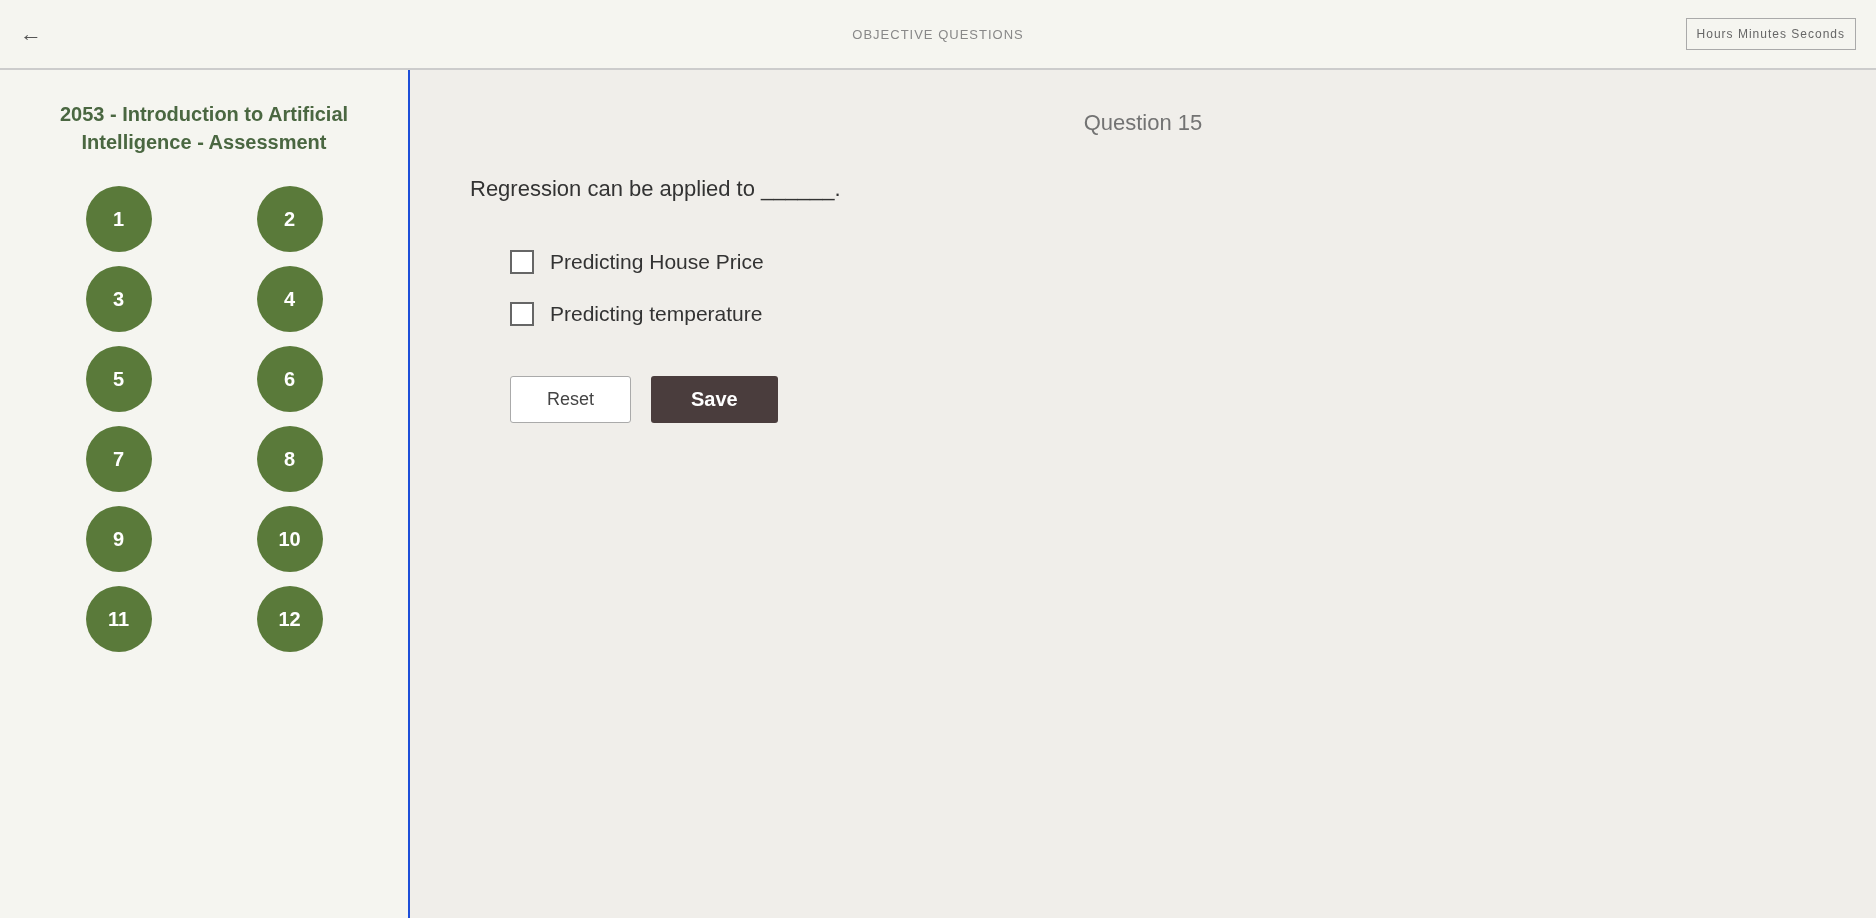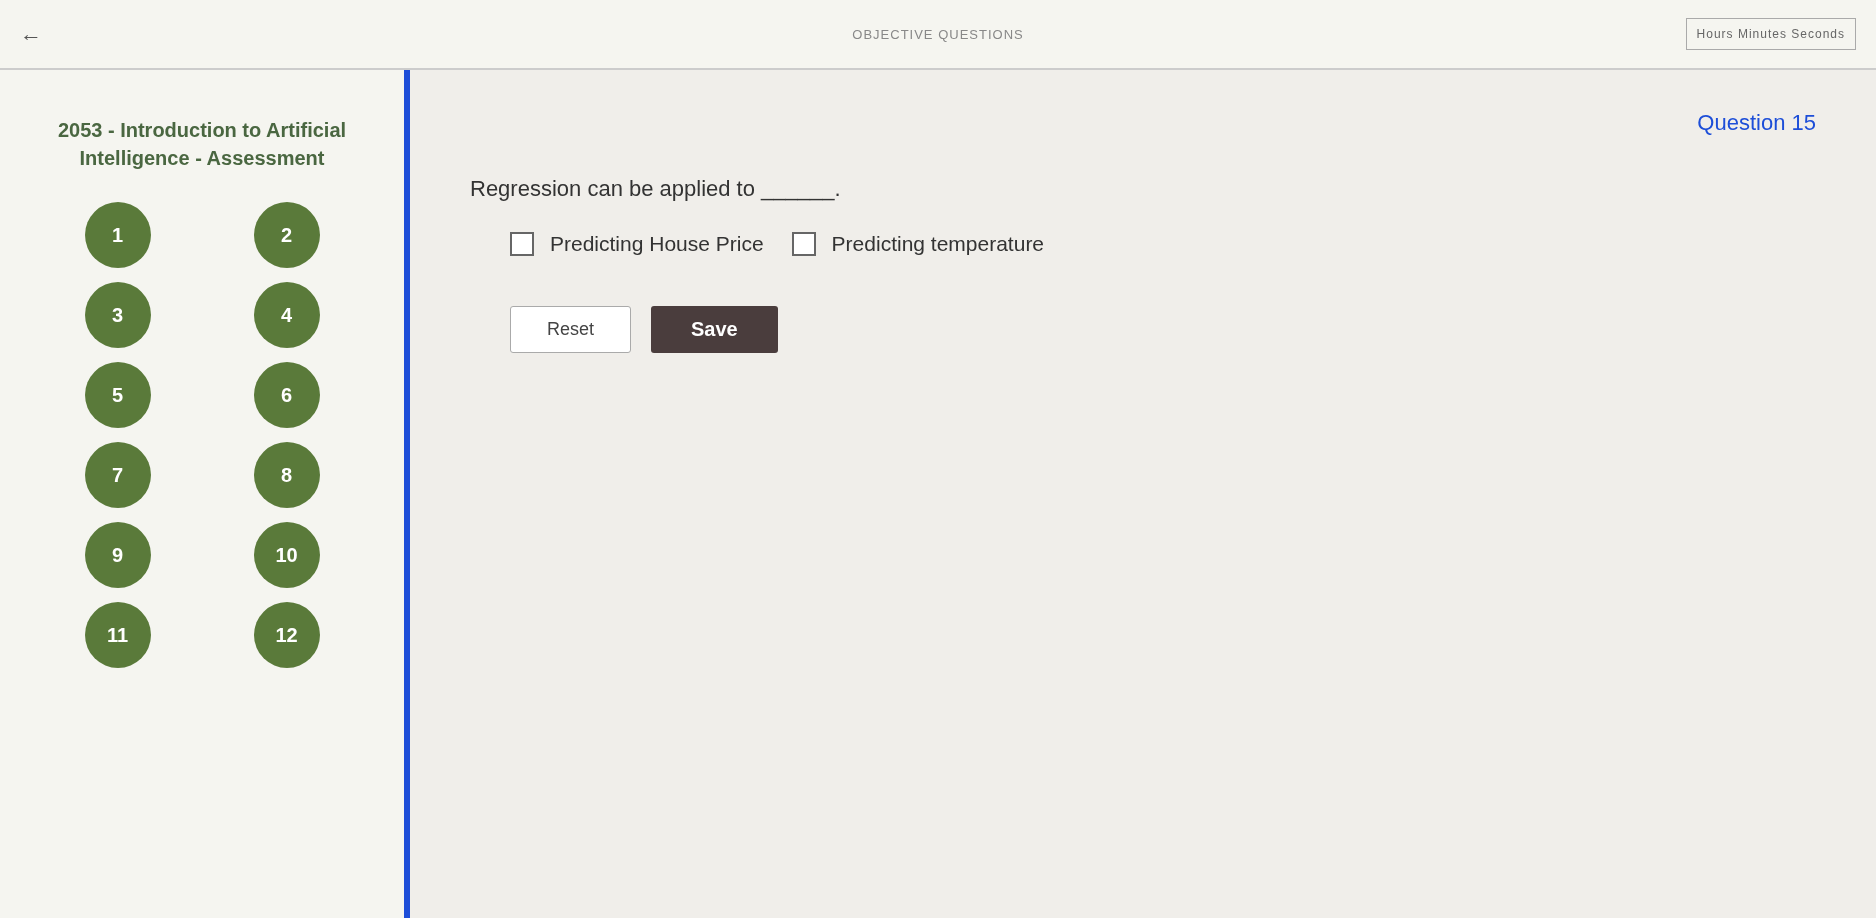--- a/index.html
+++ b/index.html
@@ -59,22 +59,22 @@
     }
 
     .main-content {
       display: flex;
       height: calc(918px - 70px);
     }
 
     .sidebar {
       width: 410px;
       background-color: #f5f5f0;
-      padding: 46px 20px;
-      border-right: 6px solid #1d4ed8;
+      padding: 30px 20px;
+      border-right: 2px solid #1d4ed8;
       flex-shrink: 0;
     }
 
     .sidebar-title {
       color: #4a6741;
       font-size: 20px;
       font-weight: 600;
       text-align: center;
       line-height: 1.4;
       margin-bottom: 30px;
@@ -104,36 +104,37 @@
     }
 
     .content-area {
       flex: 1;
       background-color: #f0eeea;
       padding: 40px 60px;
       position: relative;
     }
 
     .question-header {
-      text-align: right;
+      text-align: center;
       font-size: 22px;
-      color: #1d4ed8;
+      color: #737373;
       font-weight: 500;
       margin-bottom: 40px;
     }
 
     .question-text {
       font-size: 22px;
       color: #333;
-      margin-bottom: 30px;
+      margin-bottom: 48px;
       font-weight: 400;
     }
 
     .options-list {
       display: flex;
+      flex-direction: column;
       gap: 28px;
       margin-left: 40px;
       margin-bottom: 50px;
     }
 
     .option-item {
       display: flex;
       align-items: center;
       gap: 16px;
       font-size: 21px;

